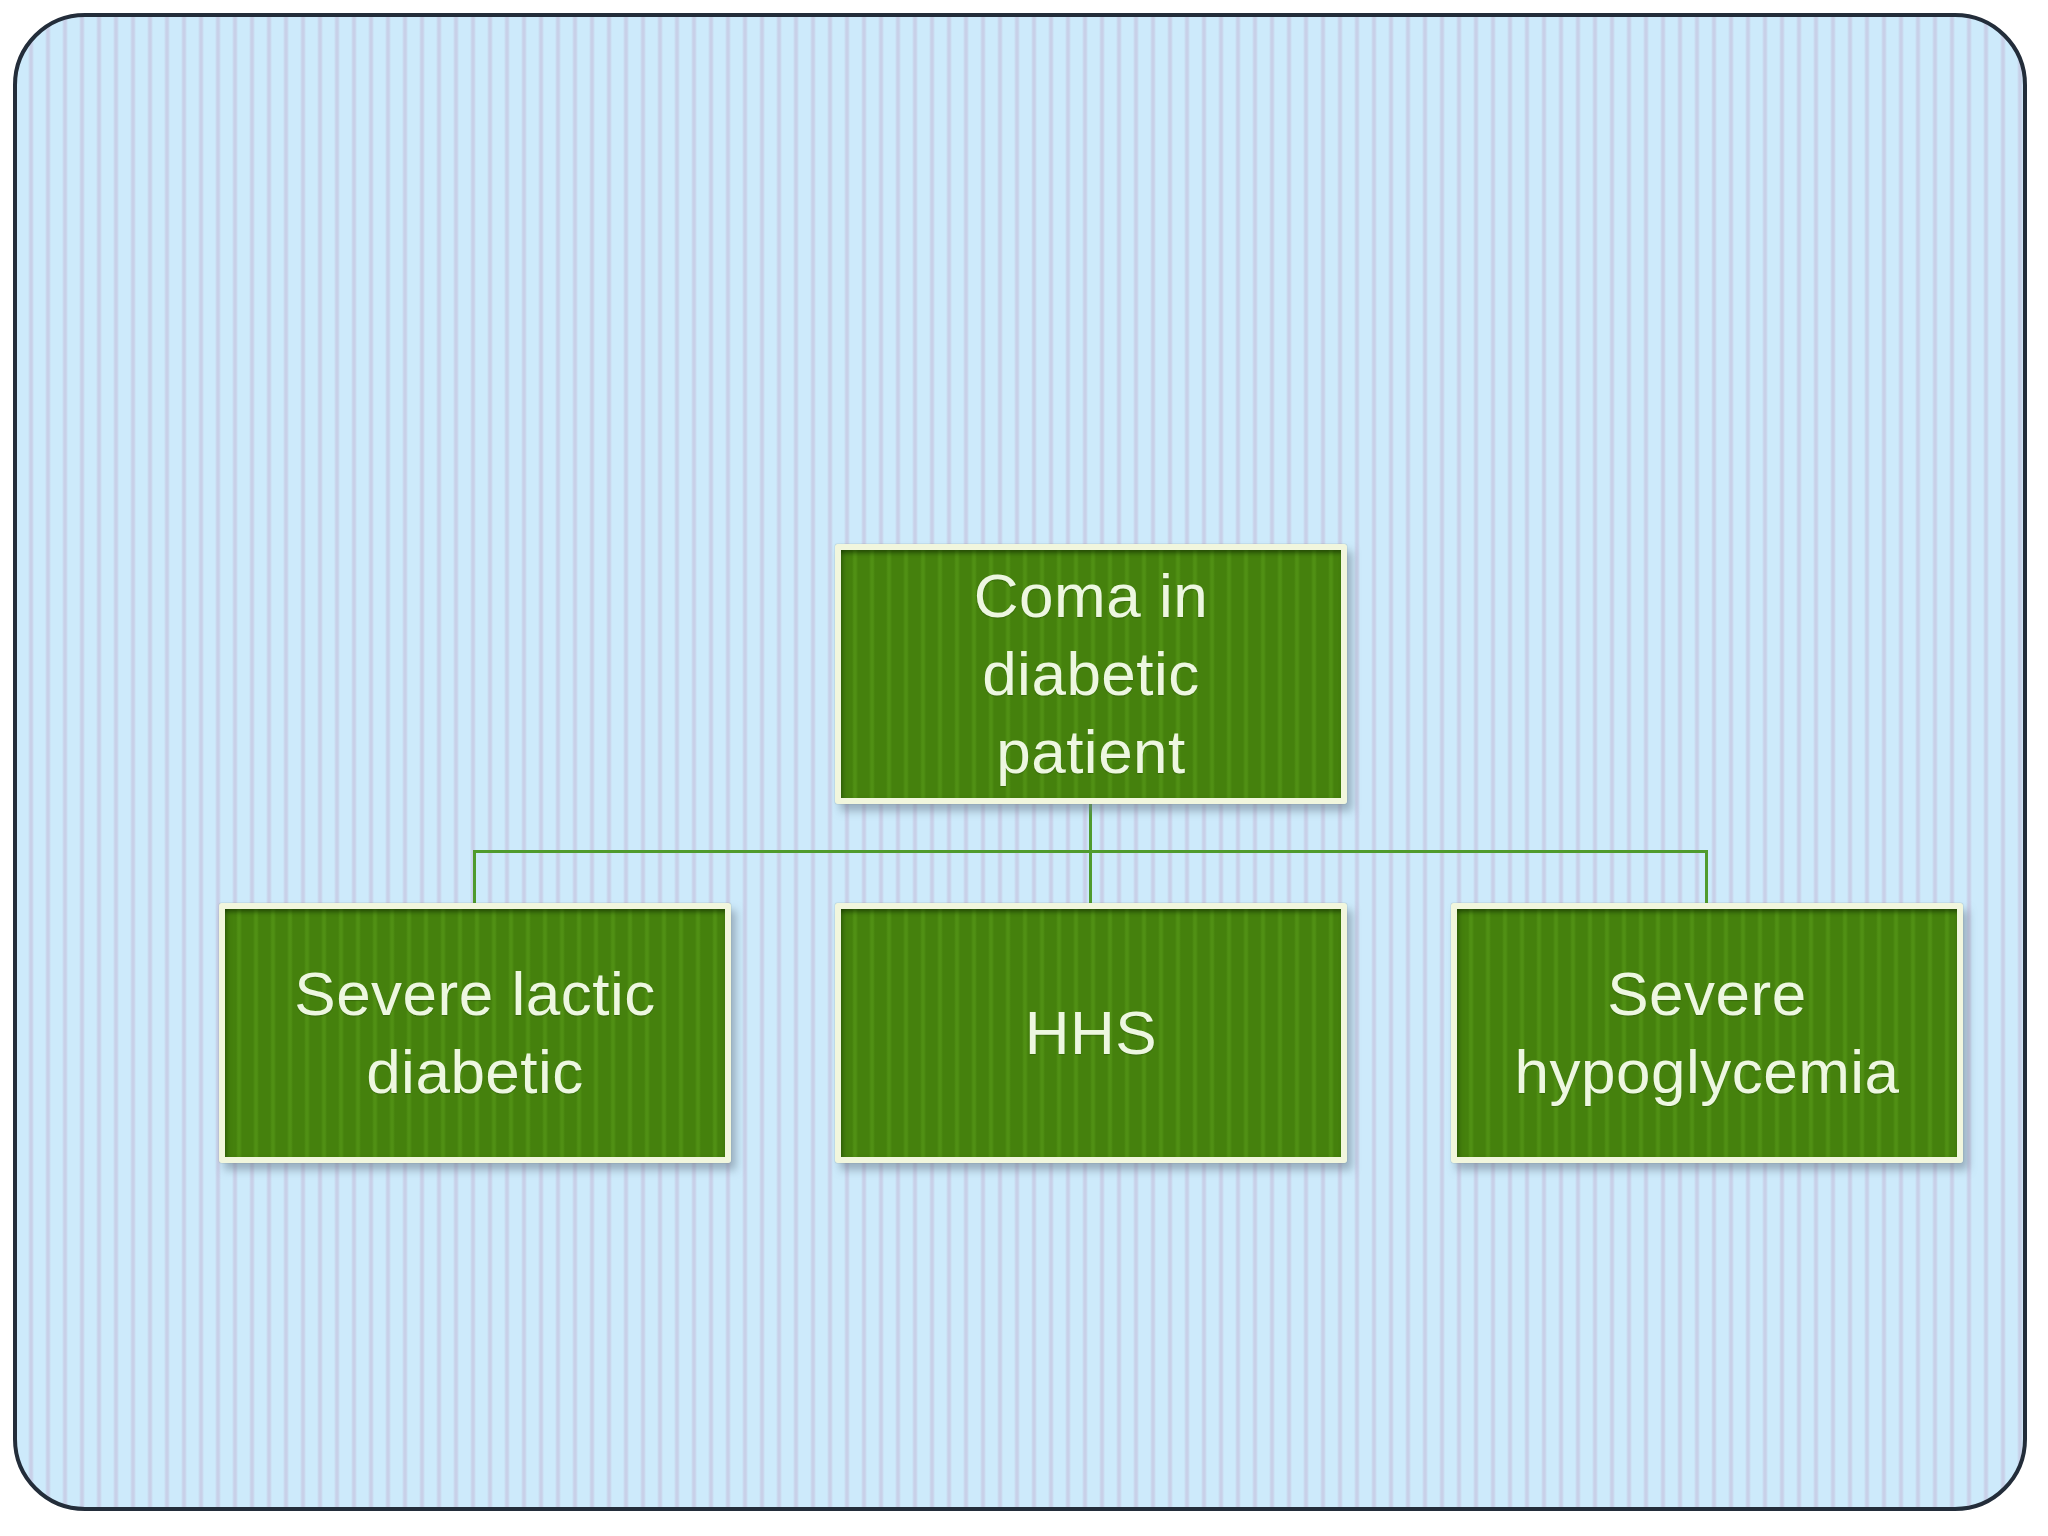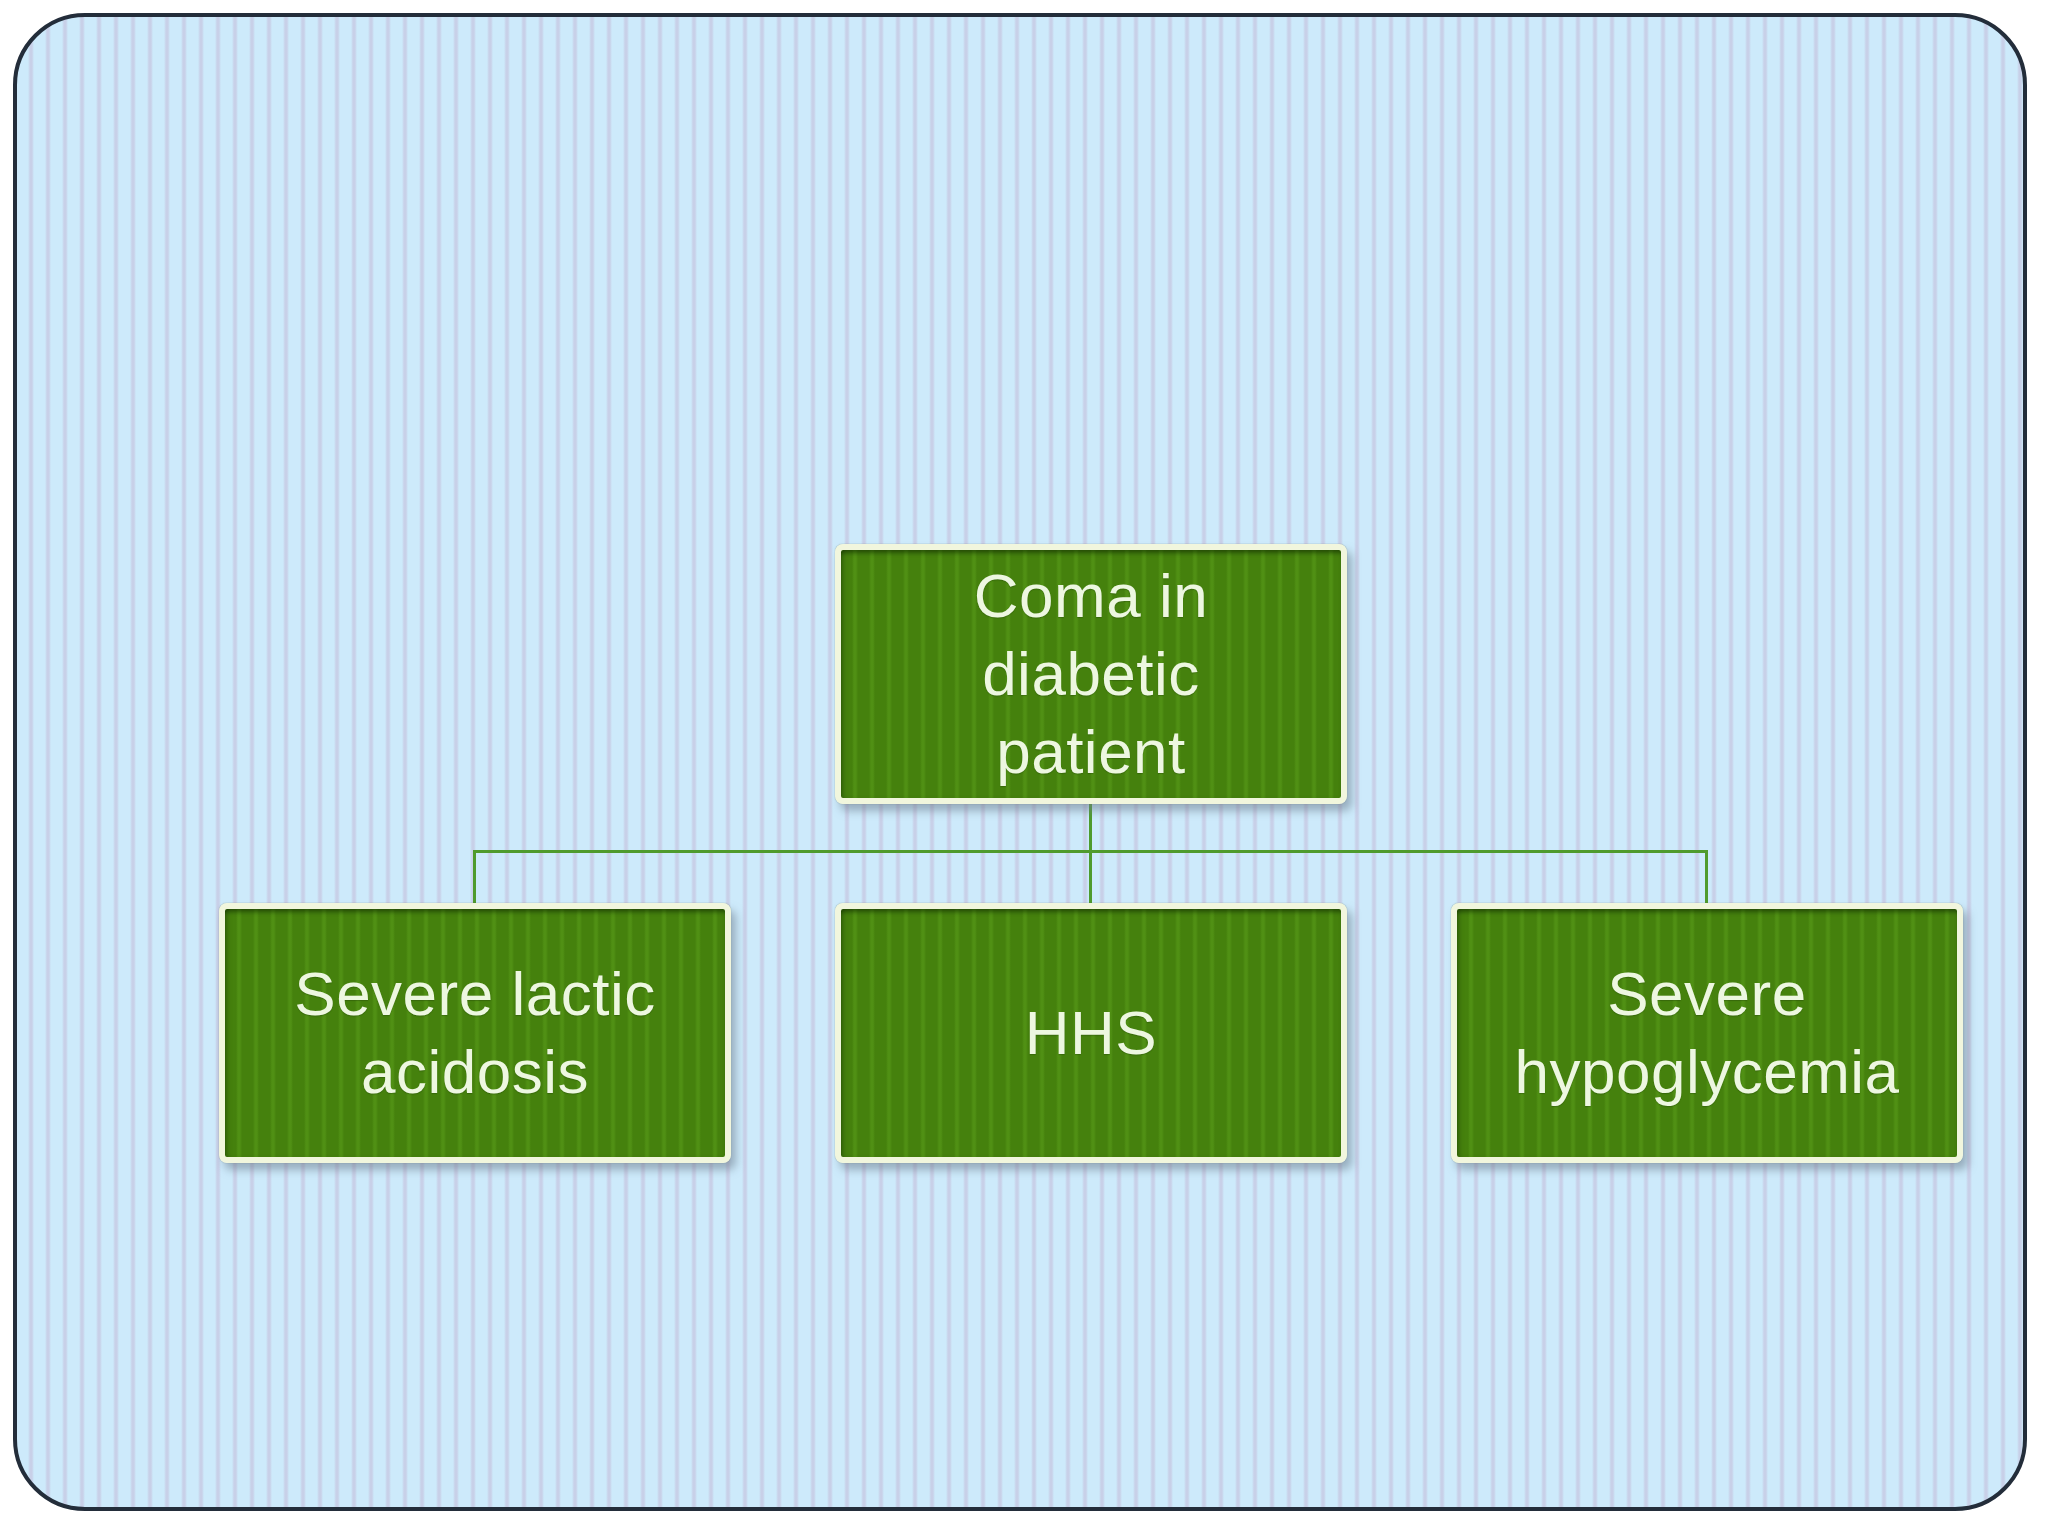--- a/index.html
+++ b/index.html
@@ -51,21 +51,21 @@
   .drop-mid   { left: 1072px; top: 833px; width: 3px;    height: 55px; }
   .drop-right { left: 1688px; top: 833px; width: 3px;    height: 55px; }
 
   
   .node {
     position: absolute;
     width: 512px;
     height: 260px;
     box-sizing: border-box;
     border: 6px solid var(--node-border, #f1f6dd);
-    border-radius: 8px;
+    border-radius: 3px;
     background:
       repeating-linear-gradient(
         90deg,
         var(--node-fill, #45810d) 0px,
         var(--node-fill, #45810d) 11px,
         var(--node-stripe, #509014) 13px,
         var(--node-stripe, #509014) 15px,
         var(--node-fill, #45810d) 17px
       );
     box-shadow:
@@ -105,21 +105,21 @@
     <div class="connector drop-right"></div>
 
     <div class="node node-root">
       <div class="node-label">Coma in
 diabetic
 patient</div>
     </div>
 
     <div class="node node-c1">
       <div class="node-label">Severe lactic
-acidosis</div>
+diabetic</div>
     </div>
 
     <div class="node node-c3">
       <div class="node-label">Severe
 hypoglycemia</div>
     </div>
 
     <div class="node node-c2">
       <div class="node-label">HHS</div>
     </div>

